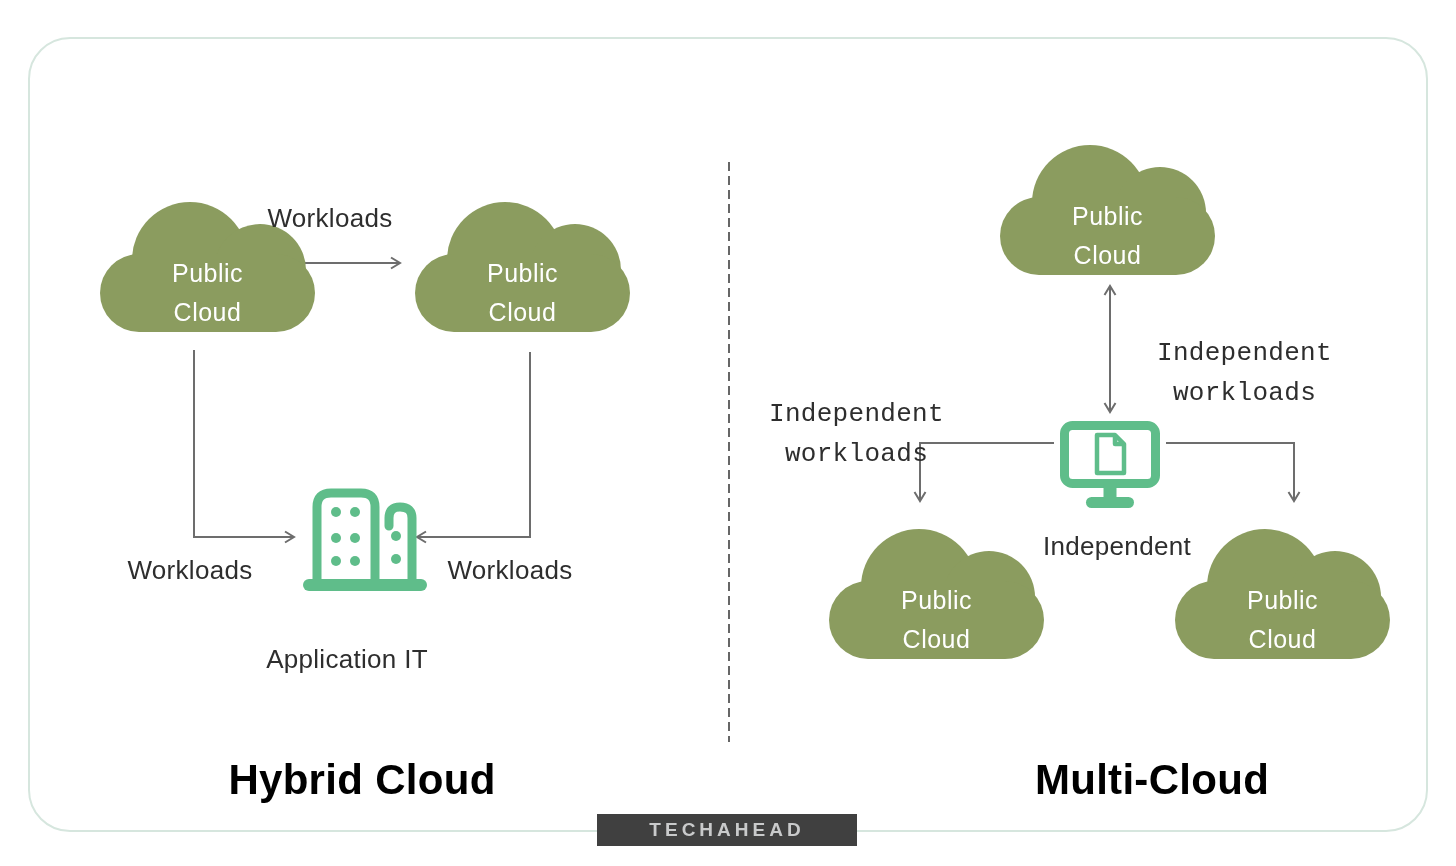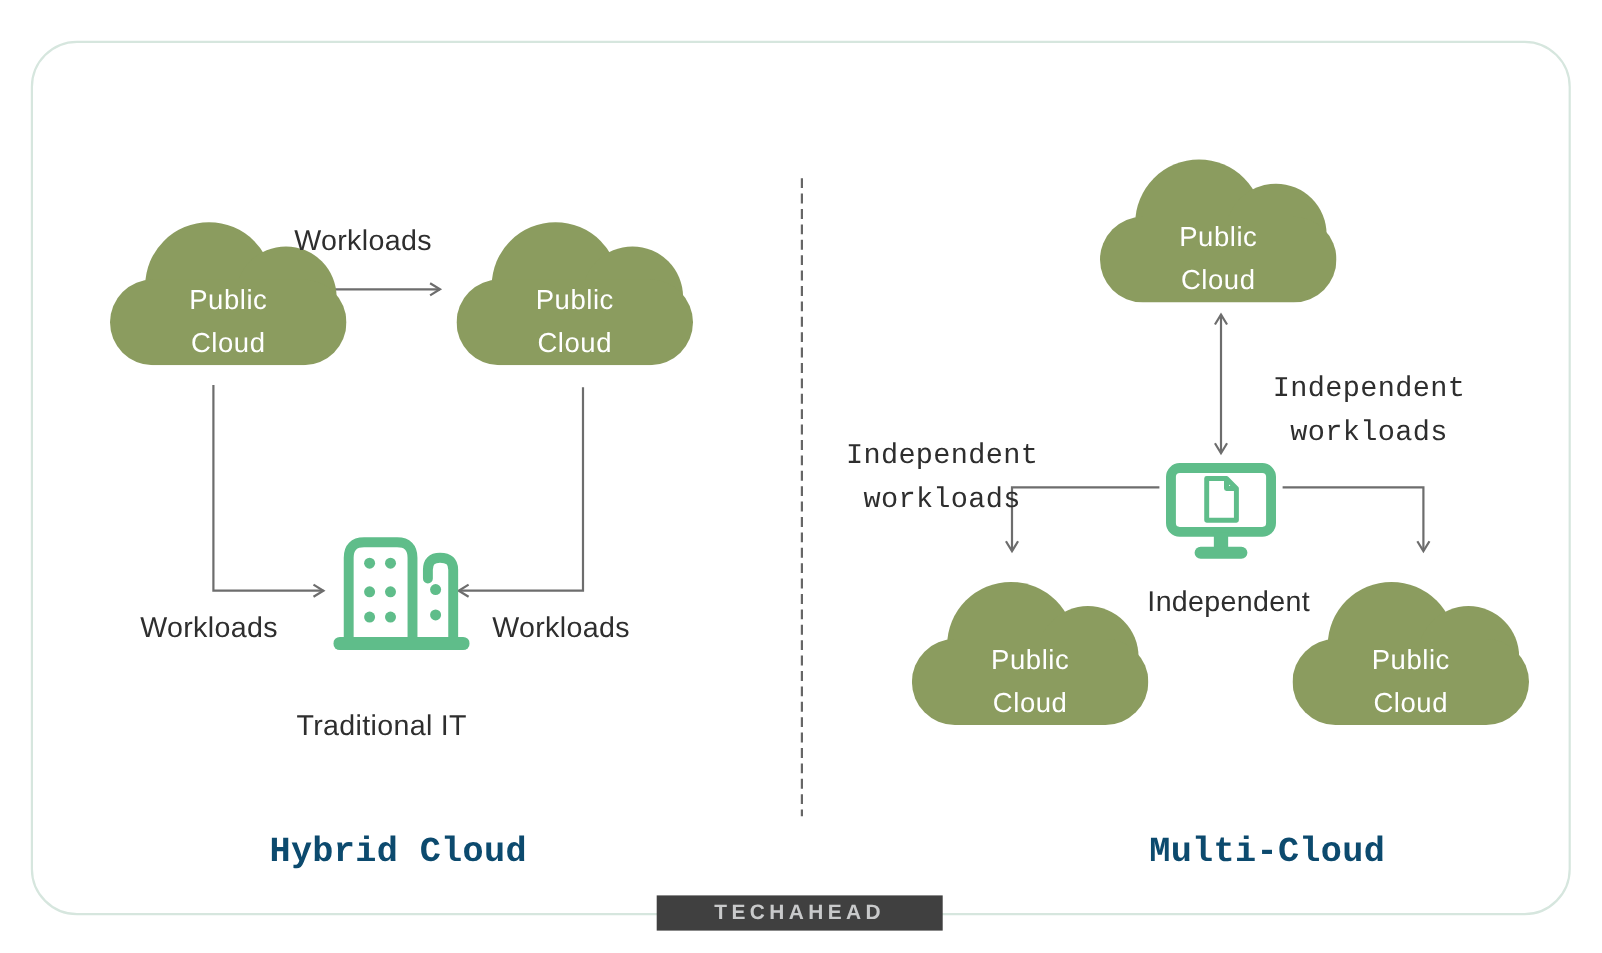--- a/index.html
+++ b/index.html
@@ -29,23 +29,22 @@
     position:absolute;font-size:26px;color:#2e2e2e;text-align:center;
     letter-spacing:.3px;white-space:nowrap;
   }
   .lbl-2line{
     position:absolute;font-size:26px;color:#2e2e2e;text-align:center;
     line-height:40px;letter-spacing:.3px;white-space:nowrap;font-family:Liberation Mono, monospace;
   }
   .lbl-2line span{display:block;}
   .panel-title{
     position:absolute;width:300px;text-align:center;
-    font-size:32px;font-weight:700;color:#0c4a6e;letter-spacing:.3px;
+    font-size:42px;font-weight:700;color:#000000;letter-spacing:.3px;
     white-space:nowrap;
-    font-family:Liberation Mono, monospace;
   }
   
   .icon-box{position:absolute;}
   .icon-box svg{display:block;width:100%;height:100%;}
   
   .logo-wrap{
     position:absolute;left:597px;top:814px;width:260px;height:32px;
     background:#404040;display:flex;align-items:center;justify-content:center;
   }
   .logo-text{
@@ -122,21 +121,21 @@
       <circle cx="33" cy="59" r="5"></circle>
         <circle cx="52" cy="59" r="5"></circle>
       <circle cx="33" cy="82" r="5"></circle>
         <circle cx="52" cy="82" r="5"></circle>
       <circle cx="93" cy="57" r="5"></circle>
         <circle cx="93" cy="80" r="5"></circle>
     </g>
   </svg>
 </div>
 
-<div class="lbl" style="left:247px;top:644px;width:200px;">Traditional IT</div>
+<div class="lbl" style="left:247px;top:644px;width:200px;">Application IT</div>
 
 <div class="panel-title" style="left:212px;top:756px;">Hybrid Cloud</div>
 
 <div class="cloud" style="left:1000px;top:139px;">
   <svg class="cloud-shape" viewBox="0 0 215 136">
     <circle cx="90" cy="64" r="58"></circle>
       <circle cx="160" cy="74" r="46"></circle>
     <rect x="0" y="58" width="215" height="78" rx="39"></rect>
   </svg>
   <div class="cloud-label">

